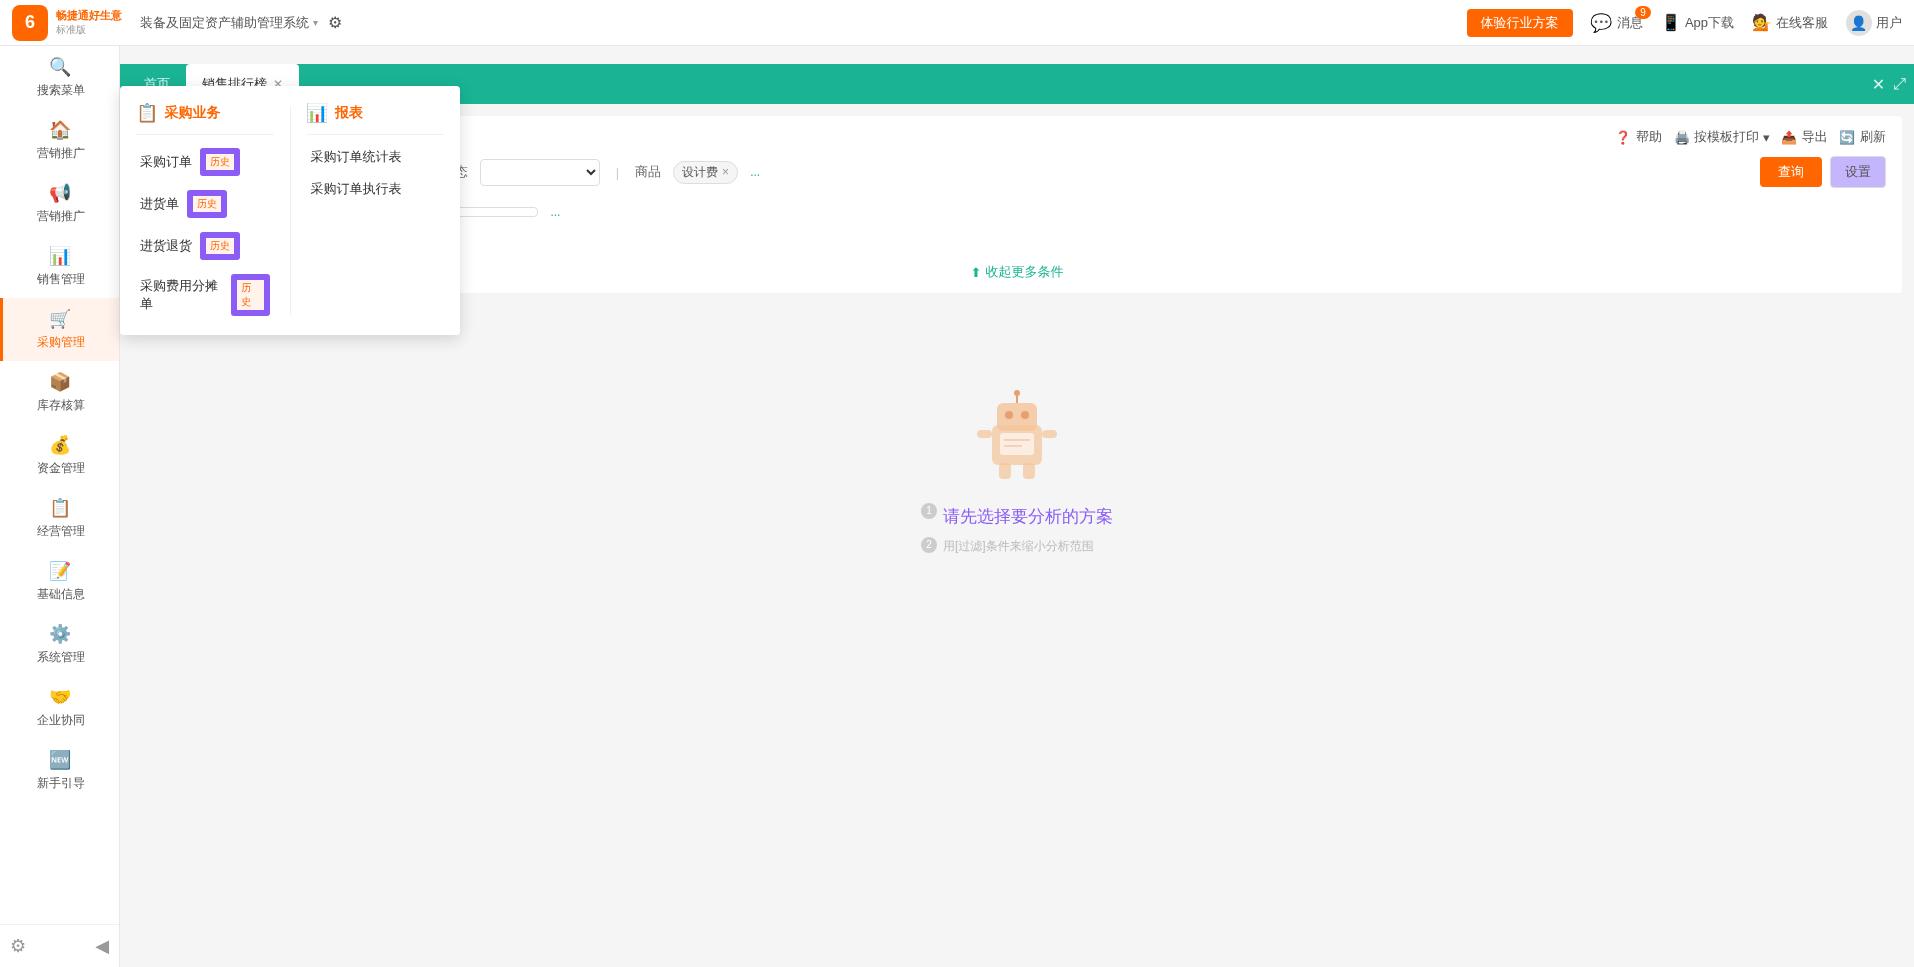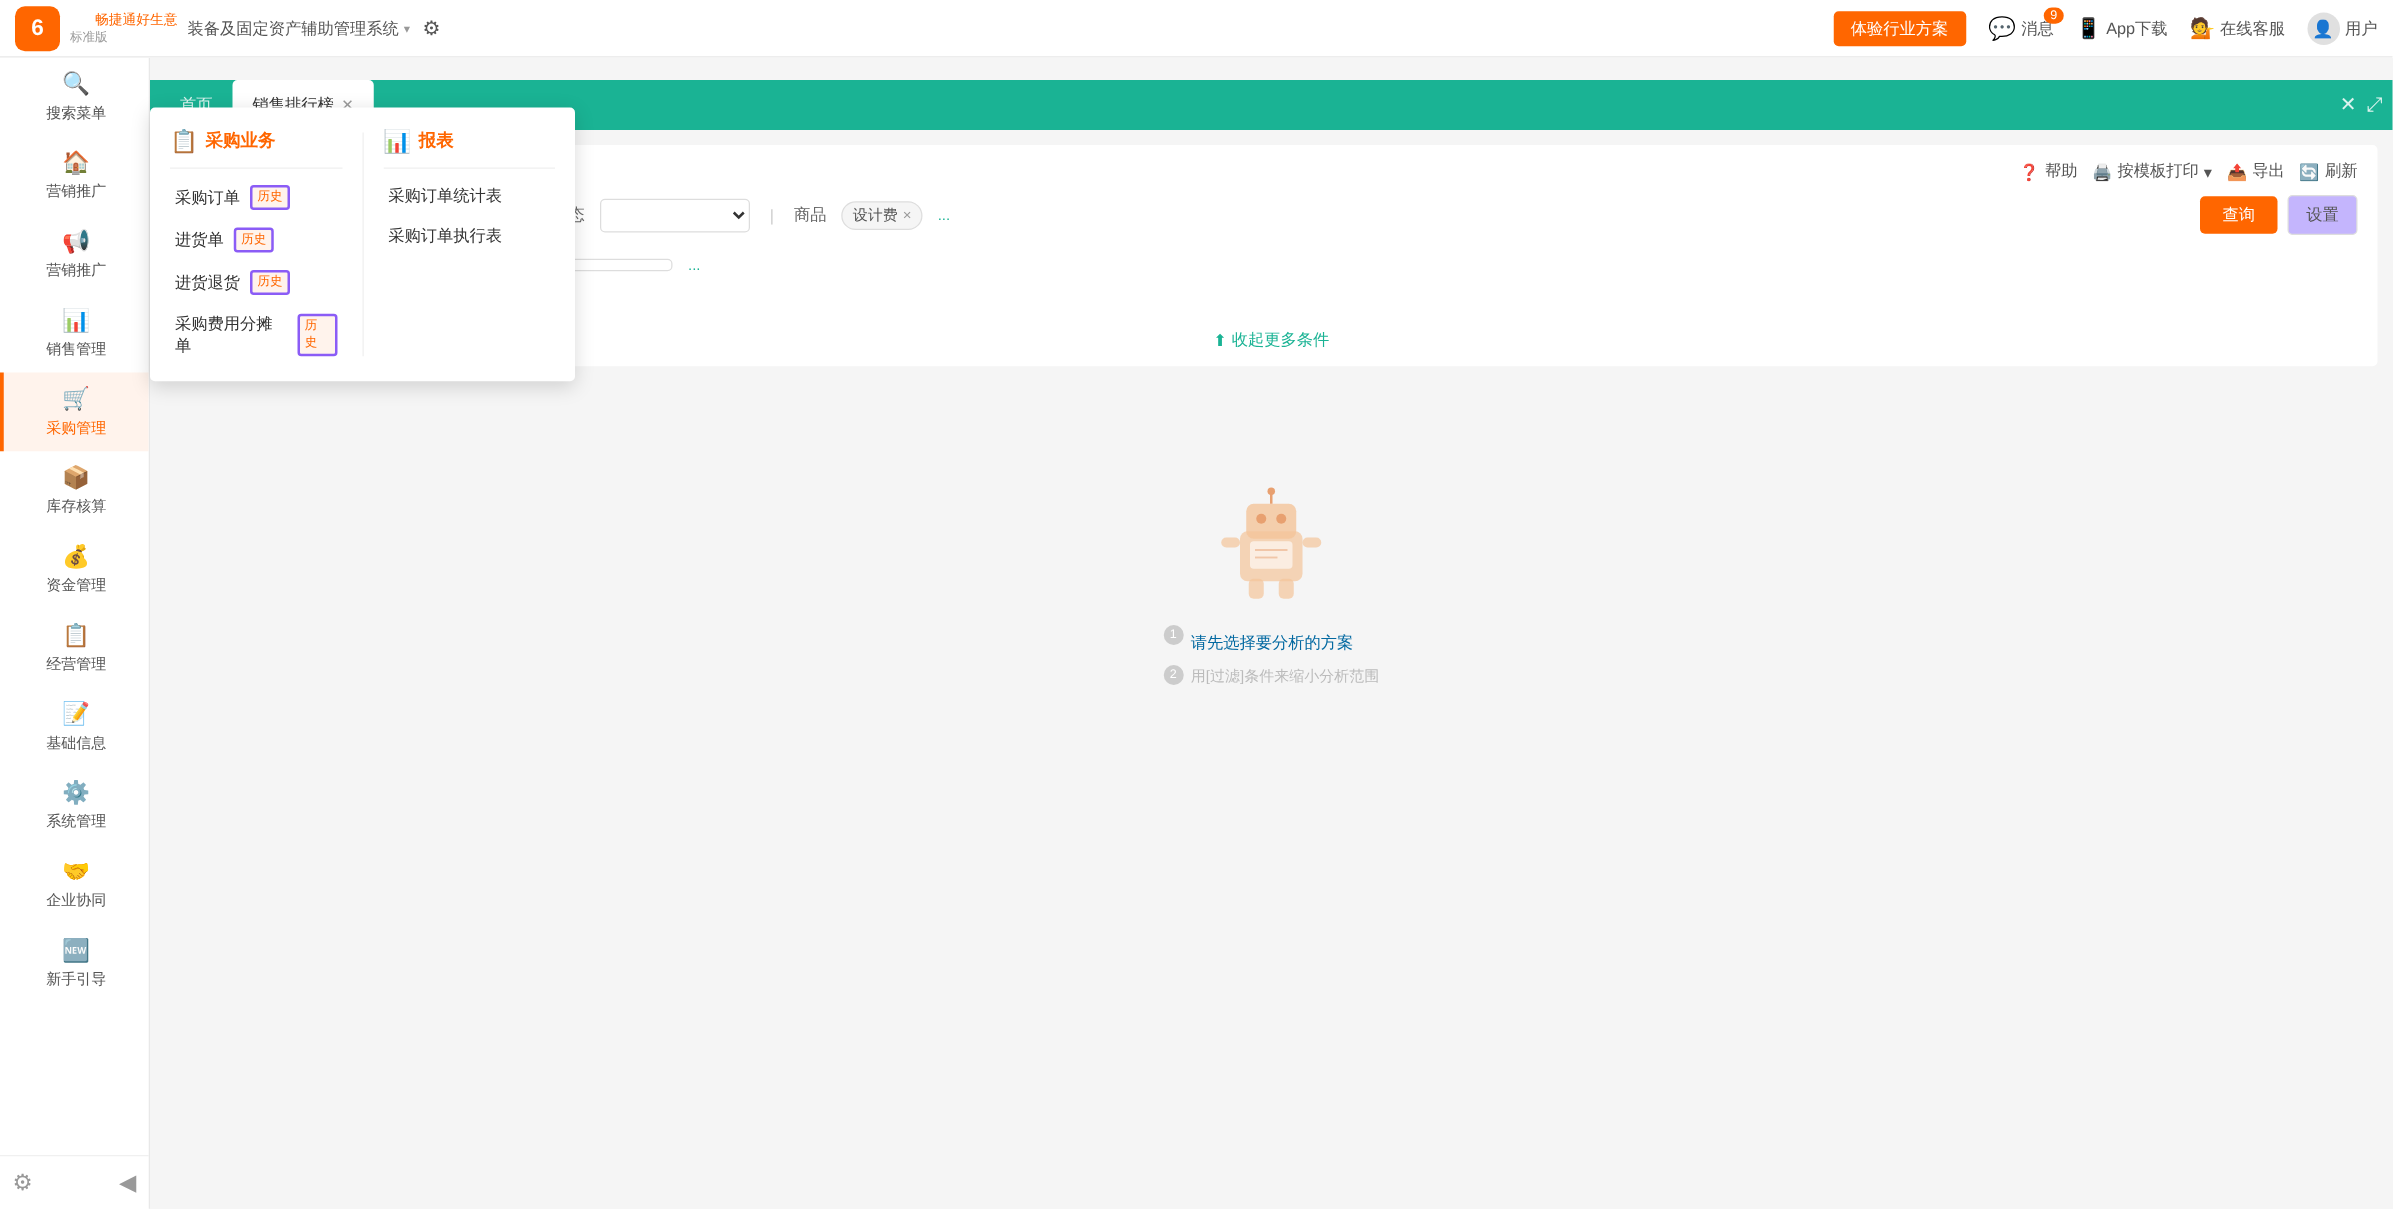--- a/index.html
+++ b/index.html
@@ -289,22 +289,22 @@
     
     .empty-state {
       display: flex;
       flex-direction: column;
       align-items: center;
       justify-content: center;
       padding: 80px 0;
     }
     .empty-text {
       margin-top: 12px;
-      color: #0369a1;
-      font-size: 13px;
+      color: #8b5cf6;
+      font-size: 17px;
     }
     .empty-sub {
       color: #bbb;
       font-size: 12px;
       margin-top: 4px;
     }
 
     
     .dropdown-menu-overlay {
       position: fixed;
@@ -345,21 +345,21 @@
       gap: 8px;
       padding: 7px 4px;
       cursor: pointer;
       color: #333;
       font-size: 13px;
     }
     .history-badge {
       display: inline-block;
       background: #fff3ec;
       color: #f60;
-      border: 2px solid #8b5cf6;
+      border: 6px solid #8b5cf6;
       border-radius: 3px;
       font-size: 10px;
       padding: 1px 4px;
       line-height: 1.4;
     }
 
     
     .col-separator {
       width: 1px;
       background: #f0f0f0;
@@ -371,21 +371,21 @@
       padding: 0 2px;
     }
   </style>
 </head>
 <body>
 
 <div class="top-bar">
   <div style="display:flex;align-items:center;gap:8px;min-width:120px;">
     <div class="logo-icon">6</div>
     <div>
-      <div style="font-size:11px;color:#f60;font-weight:normal;margin-left:20px;">畅捷通好生意</div>
+      <div style="font-size:11px;color:#f60;font-weight:bold;">畅捷通好生意</div>
       <div style="font-size:10px;color:#999;">标准版</div>
     </div>
   </div>
   <span style="margin-left:8px;color:#555;font-size:13px;">装备及固定资产辅助管理系统</span>
   <span class="dropdown-arrow">▾</span>
   <span style="margin-left:10px;font-size:16px;cursor:pointer;color:#555;">⚙</span>
   <div style="flex:1;"></div>
   <button class="industry-btn">体验行业方案</button>
   <div style="display:flex;align-items:center;gap:18px;margin-left:18px;">
     <div class="top-icon-item msg-badge">

